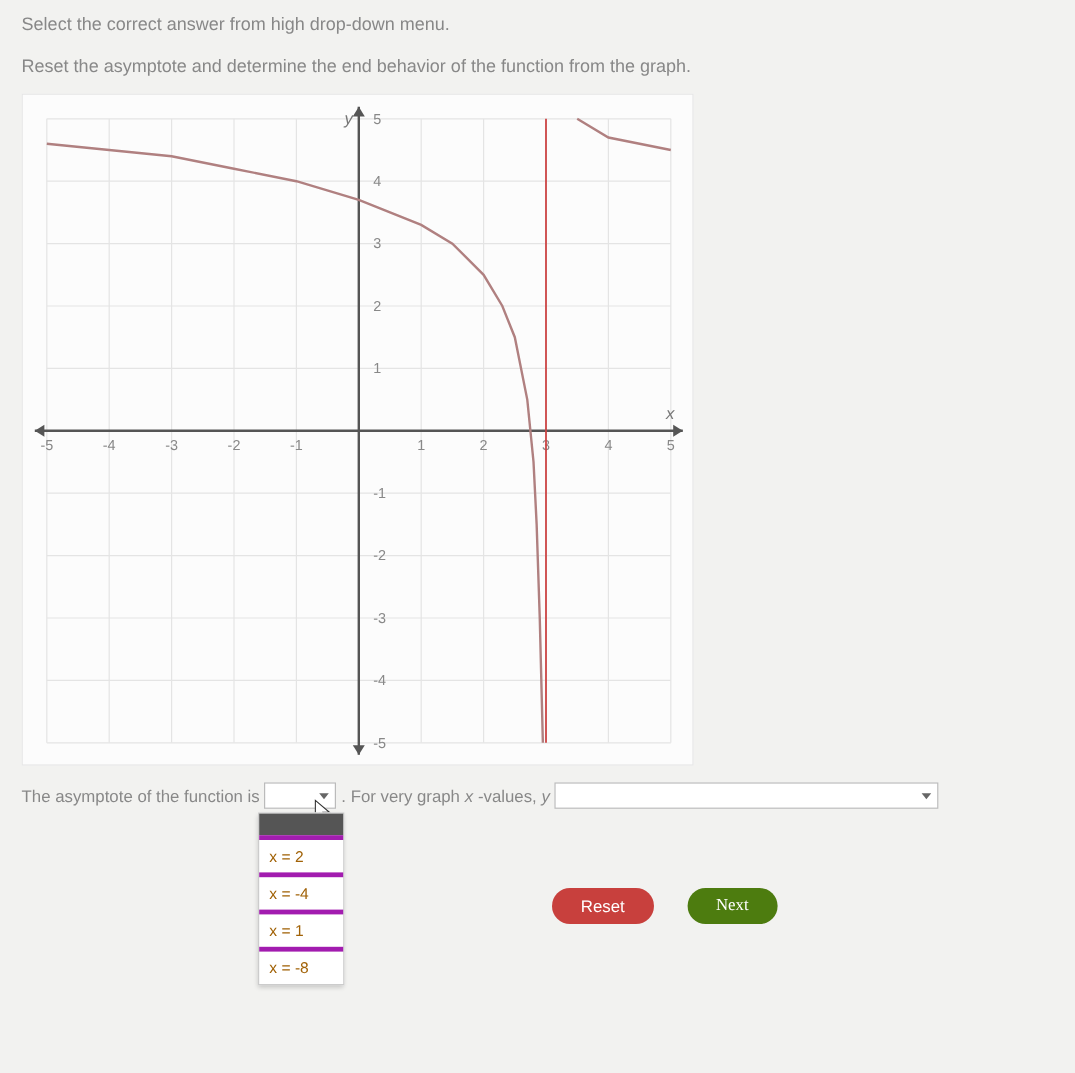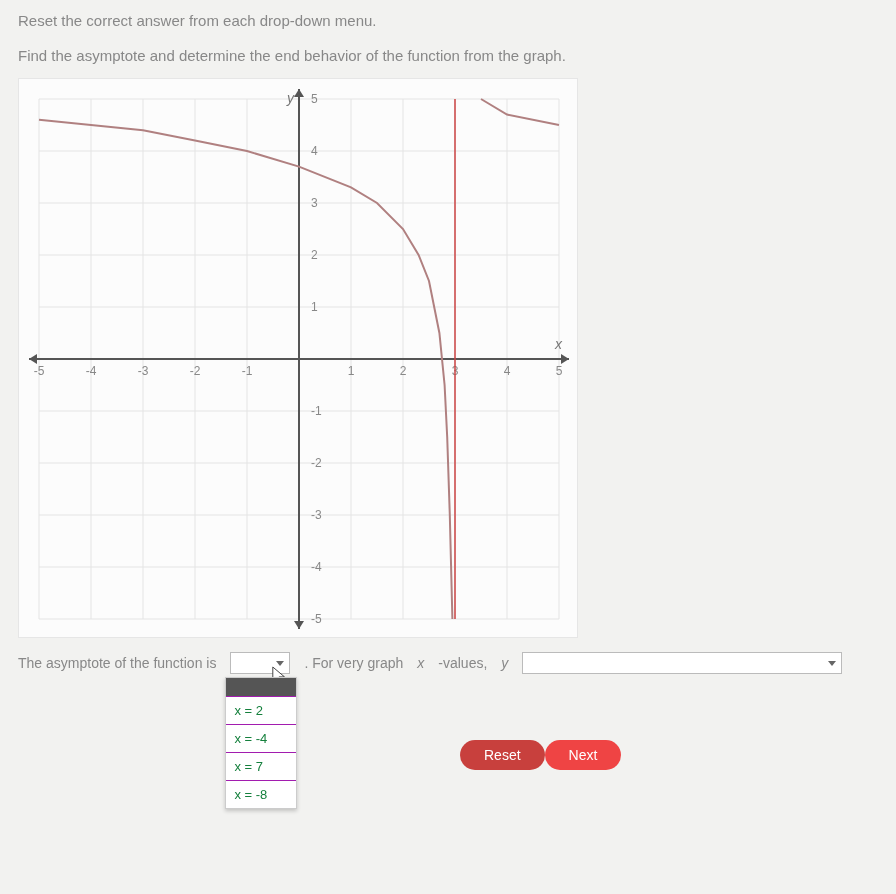--- a/index.html
+++ b/index.html
@@ -19,21 +19,21 @@
     height: 560px;
     background: #fcfcfc;
     border: 1px solid #e6e6e6;
     position: relative;
   }
   svg.plot { position: absolute; left:0; top:0; }
   .answer-row {
     margin-top: 14px;
     display: flex;
     align-items: center;
-    gap: 14px;
+    gap: 4px;
     font-size: 14px;
     color: #888;
   }
   .dropdown {
     display:inline-block;
     min-width:60px; height:22px;
     border:1px solid #bbb;
     background:#fff;
     position:relative;
     font-size:12px;
@@ -61,46 +61,46 @@
     background:#fff;
     border:1px solid #ccc;
     box-shadow:0 2px 4px rgba(0,0,0,.2);
   }
   .dropdown-menu .hdr{
     height:18px;background:#555;
   }
   .dropdown-menu .opt{
     padding:6px 8px;
     font-size:13px;
-    color:#15803d;
-    border-top:1px solid #a21caf;
+    color:#a16207;
+    border-top:4px solid #a21caf;
     cursor:pointer;
   }
   .buttons{
     position:absolute;
     left:460px; top:740px;
-    display:flex; 
+    display:flex; gap:28px;
   }
   .btn{
     border:none;
     border-radius:16px;
     padding:7px 24px;
     font-size:14px;
     color:#fff;
     cursor:pointer;
   }
   .btn.reset{ background:#c8403d; }
-  .btn.next{ background:#ef4444; }
+  .btn.next{ background:#4d7c0f;font-family:Liberation Serif, serif; }
   .italic{ font-style:italic; }
 </style>
 </head>
 <body>
 
-<p class="instruction">Reset the correct answer from each drop-down menu.</p>
-<p class="question">Find the asymptote and determine the end behavior of the function from the graph.</p>
+<p class="instruction">Select the correct answer from high drop-down menu.</p>
+<p class="question">Reset the asymptote and determine the end behavior of the function from the graph.</p>
 
 <div class="chart-wrap">
   <svg class="plot" width="560" height="560" viewBox="0 0 560 560">
       <line x1="20" y1="20" x2="20" y2="540" stroke="#e4e4e4" stroke-width="1"></line>
       <line x1="72" y1="20" x2="72" y2="540" stroke="#e4e4e4" stroke-width="1"></line>
       <line x1="124" y1="20" x2="124" y2="540" stroke="#e4e4e4" stroke-width="1"></line>
       <line x1="176" y1="20" x2="176" y2="540" stroke="#e4e4e4" stroke-width="1"></line>
       <line x1="228" y1="20" x2="228" y2="540" stroke="#e4e4e4" stroke-width="1"></line>
       <line x1="280" y1="20" x2="280" y2="540" stroke="#e4e4e4" stroke-width="1"></line>
       <line x1="332" y1="20" x2="332" y2="540" stroke="#e4e4e4" stroke-width="1"></line>
@@ -158,21 +158,21 @@
   <span class="dropdown" id="dd1">
     <div class="cursor" style="left:40px;top:12px;">
       <svg viewBox="0 0 20 24">
           <path d="M2 2 L2 18 L6 14 L9 21 L12 20 L9 13 L15 13 Z" fill="#fff" stroke="#333" stroke-width="1"></path>
         </svg>
     </div>
     <div class="dropdown-menu">
       <div class="hdr"></div>
       <div class="opt">x = 2</div>
       <div class="opt">x = -4</div>
-      <div class="opt">x = 7</div>
+      <div class="opt">x = 1</div>
       <div class="opt">x = -8</div>
     </div>
   </span>
   <span>. For very graph </span>
     <span class="italic">x</span>
     <span>-values, </span>
     <span class="italic">y</span>
   <span class="dropdown wide"></span>
 </div>
 

